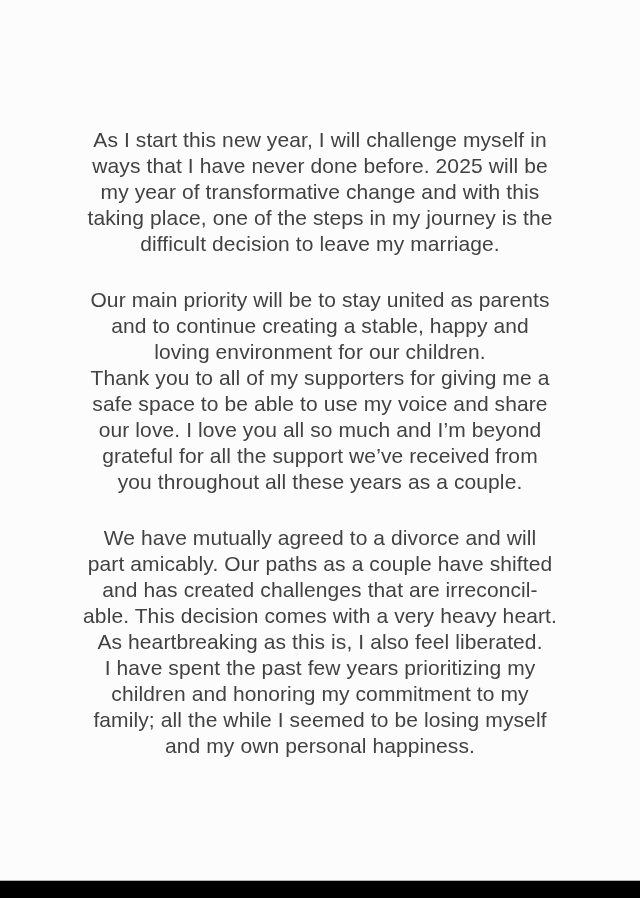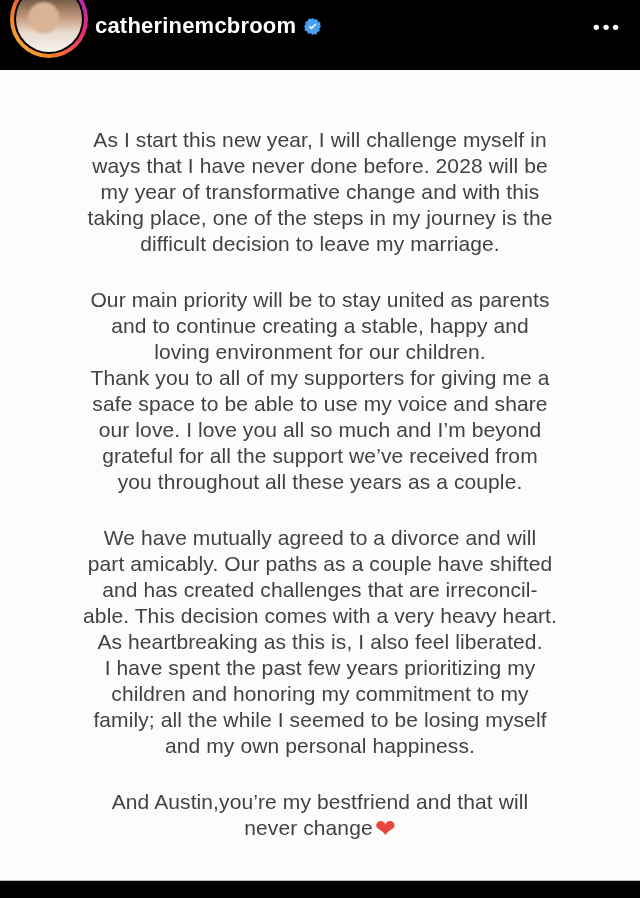--- a/index.html
+++ b/index.html
@@ -102,60 +102,41 @@
     height: 17px;
     background: #000;
     border-top: 1px solid #b5b5b5;
   }
 </style>
 </head>
 <body>
 
 <div class="screen">
 
-  <div class="top-bar">
-    <div class="story-ring">
-      <div class="story-ring-gap">
-        <div class="profile-photo"></div>
-      </div>
-    </div>
-    <div class="header-row">
-      <span class="username">catherinemcbroom</span>
-      <span class="verified">
-        <svg viewBox="0 0 24 24" width="17" height="17" aria-hidden="true">
-          <path fill="#4a9ff5" d="M12 0l2.9 2.2 3.6-.5 1.3 3.4 3.4 1.3-.5 3.6L24 12l-2.3 2.9.5 3.6-3.4 1.3-1.3 3.4-3.6-.5L12 24l-2.9-2.3-3.6.5-1.3-3.4-3.4-1.3.5-3.6L0 12l2.3-2.9-.5-3.6 3.4-1.3L6.5 .8l3.6.5z"></path>
-          <path fill="#ffffff" d="M10.5 16.2l-3.6-3.6 1.5-1.5 2.1 2.1 5.1-5.1 1.5 1.5z"></path>
-        </svg>
-      </span>
-      <span class="menu-dots">•••</span>
-    </div>
-  </div>
 
   <div class="post-body">
     <p class="para">As I start this new year, I will challenge myself in
-ways that I have never done before. 2028 will be
+ways that I have never done before. 2025 will be
 my year of transformative change and with this
 taking place, one of the steps in my journey is the
 difficult decision to leave my marriage.</p>
     <p class="para">Our main priority will be to stay united as parents
 and to continue creating a stable, happy and
 loving environment for our children.
 Thank you to all of my supporters for giving me a
 safe space to be able to use my voice and share
 our love. I love you all so much and I’m beyond
 grateful for all the support we’ve received from
 you throughout all these years as a couple.</p>
     <p class="para">We have mutually agreed to a divorce and will
 part amicably. Our paths as a couple have shifted
 and has created challenges that are irreconcil-
 able. This decision comes with a very heavy heart.
 As heartbreaking as this is, I also feel liberated.
 I have spent the past few years prioritizing my
 children and honoring my commitment to my
 family; all the while I seemed to be losing myself
 and my own personal happiness.</p>
-    <p class="para last"><span>And Austin,you’re my bestfriend and that will
-never change</span><span class="heart">❤</span></p>
   </div>
 
   <div class="bottom-bar"></div>
 
 </div>
 
 </body></html>

